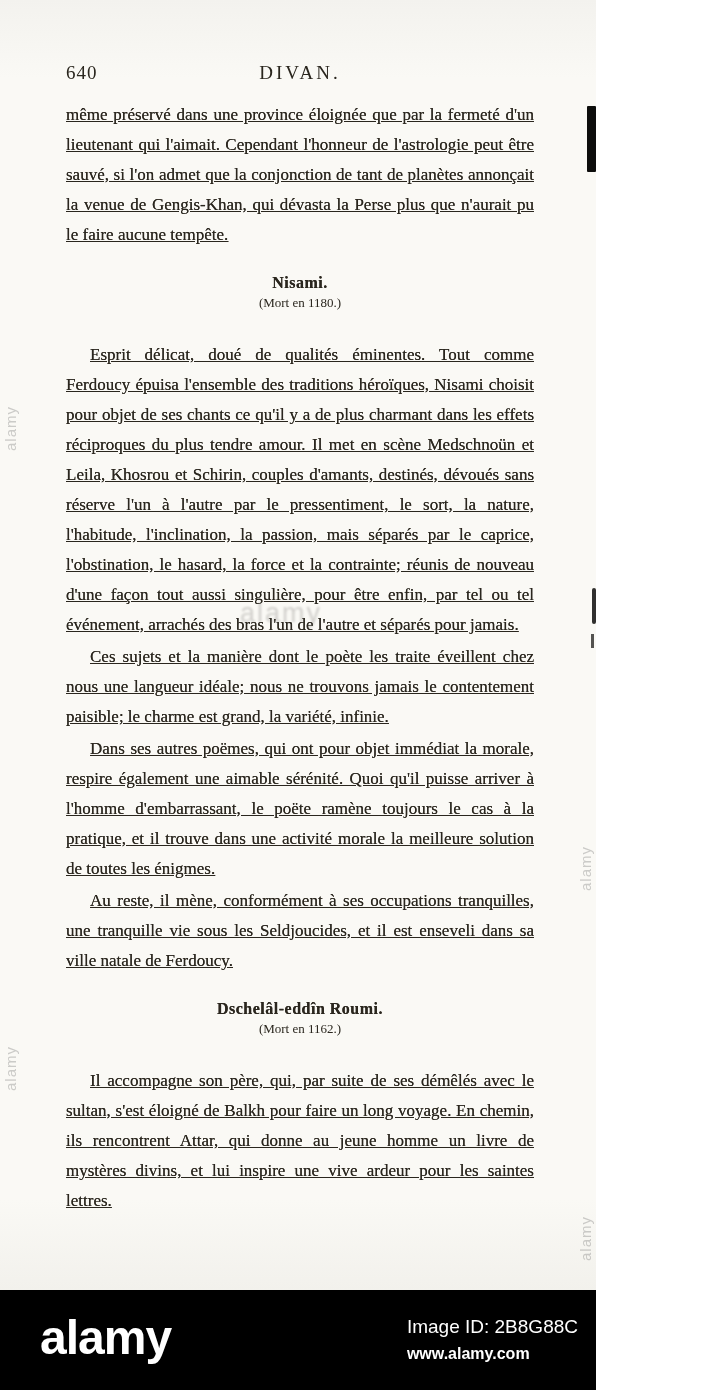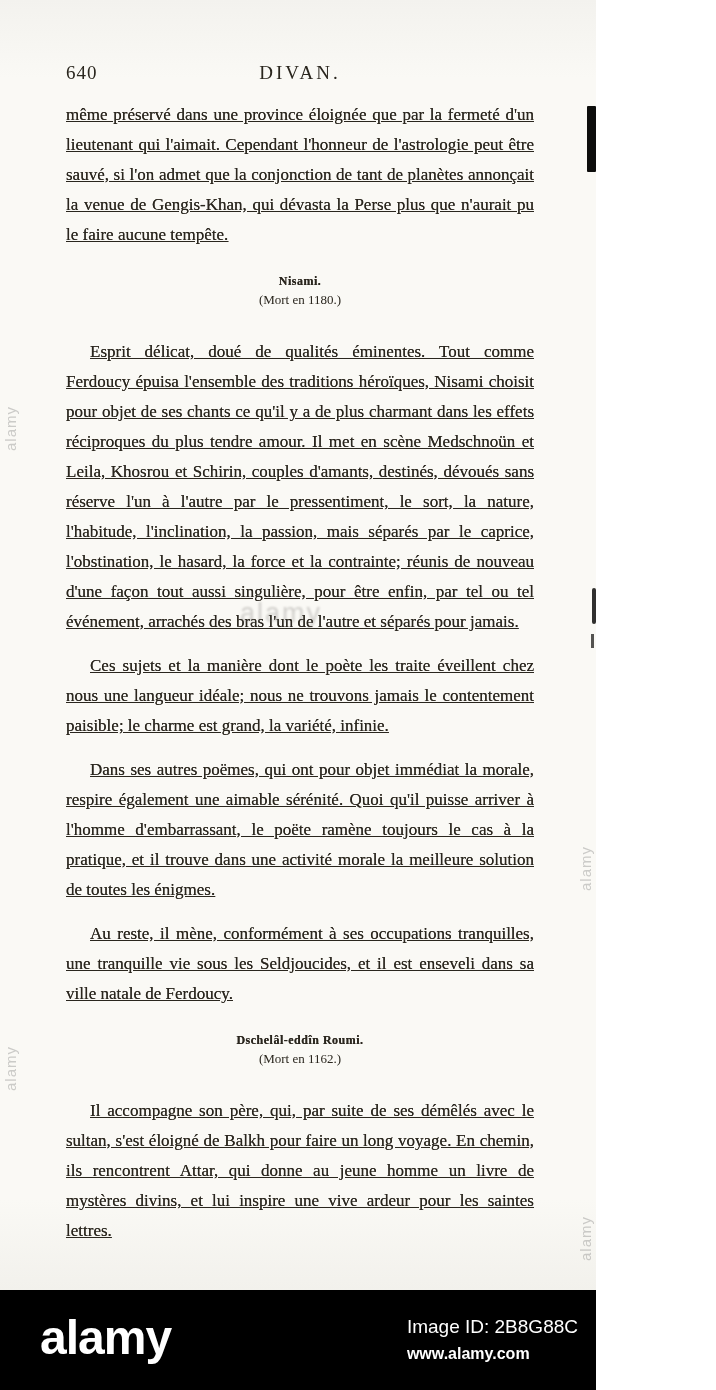--- a/index.html
+++ b/index.html
@@ -32,24 +32,24 @@
 
   .para {
     font-size: 17px;
     line-height: 30px;
     text-align: justify;
     margin: 0 0 0 0;
     text-shadow: 0 0 0.5px rgba(42, 38, 30, 0.85);
     text-decoration: underline;
   }
   .para.indent { text-indent: 24px; margin-top: 29px; }
-  .para + .para { margin-top: 14px; }
+  .para + .para { margin-top: 2px; }
 
   .section-head { text-align: center; margin-top: 24px; margin-bottom: 14px; }
-  .section-title { font-weight: bold; font-size: 12px; letter-spacing: 0.5px; text-shadow: 0 0 0.5px rgba(42,38,30,.9); }
+  .section-title { font-weight: bold; font-size: 16px; letter-spacing: 0.5px; text-shadow: 0 0 0.5px rgba(42,38,30,.9); }
   .section-sub { font-weight: normal; font-size: 13px; margin-top: 3px; }
 
   
   .edge-mark { position: absolute; background: #0d0d0c; }
   .edge-mark.m1 { right: 0; top: 106px; width: 9px; height: 66px; border-radius: 1px; }
   .edge-mark.m2 { right: 0; top: 588px; width: 4px; height: 36px; opacity: .85; border-radius: 2px; }
   .edge-mark.m3 { right: 2px; top: 634px; width: 3px; height: 14px; opacity: .7; }
 
   .wm {
     position: absolute;

